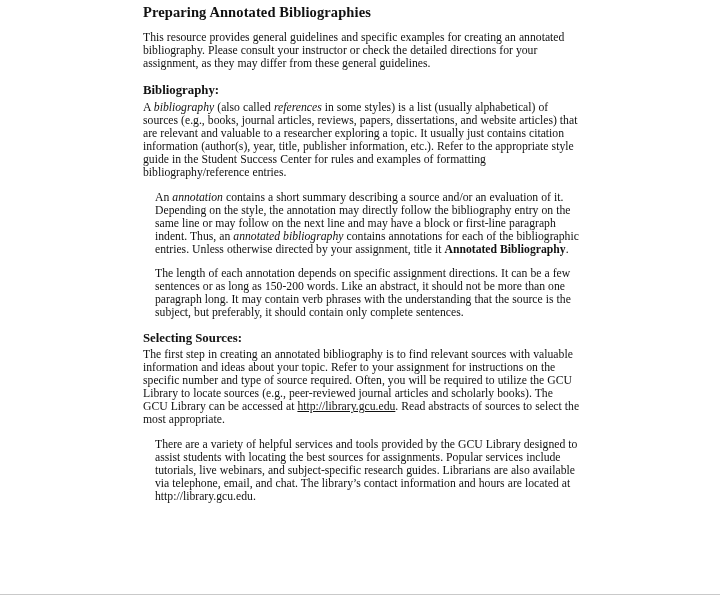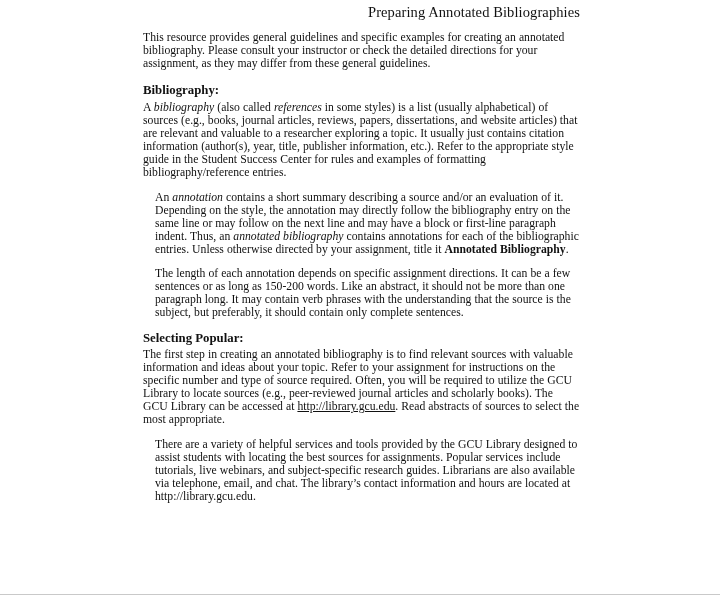--- a/index.html
+++ b/index.html
@@ -25,22 +25,22 @@
     box-sizing: border-box;
   }
   .content {
     position: absolute;
     left: 143px;
     top: 0px;
     width: 437px;
   }
   .doc-title {
     font-size: 14.5px;
-    font-weight: normal;
-    text-align: right;
+    font-weight: bold;
+    text-align: left;
     margin: 4px 0 10px 0;
     letter-spacing: 0.1px;
     line-height: 1.2;
   }
   .section-heading {
     font-size: 12.8px;
     font-weight: bold;
     margin: 0 0 1px 0;
     line-height: 1.35;
   }
@@ -92,21 +92,21 @@
     <div id="sections-root">
         <div class="sec-block">
           <div class="section-heading">Bibliography:</div>
           <p class="body-text"><span>A </span><em class="ital">bibliography</em><span> (also called </span><em class="ital">references</em><span> in some styles) is a list (usually alphabetical) of sources (e.g., books, journal articles, reviews, papers, dissertations, and website articles) that are relevant and valuable to a researcher exploring a topic. It usually just contains citation information (author(s), year, title, publisher information, etc.). Refer to the appropriate style guide in the Student Success Center for rules and examples of formatting bibliography/reference entries.</span></p>
           <p class="body-text"><span>An </span><em class="ital">annotation</em><span> contains a short summary describing a source and/or an evaluation of it. Depending on the style, the annotation may directly follow the bibliography entry on the same line or may follow on the next line and may have a block or first-line paragraph indent. Thus, an </span><em class="ital">annotated bibliography</em><span> contains annotations for each of the bibliographic entries. Unless otherwise directed by your assignment, title it </span><strong class="bold">Annotated Bibliography</strong><span>.</span></p>
         </div>
         <div class="sec-block">
           <p class="body-text"><span>The length of each annotation depends on specific assignment directions. It can be a few sentences or as long as 150-200 words. Like an abstract, it should not be more than one paragraph long. It may contain verb phrases with the understanding that the source is the subject, but preferably, it should contain only complete sentences.</span></p>
         </div>
         <div class="sec-block">
-          <div class="section-heading">Selecting Popular:</div>
+          <div class="section-heading">Selecting Sources:</div>
           <p class="body-text"><span>The first step in creating an annotated bibliography is to find relevant sources with valuable information and ideas about your topic. Refer to your assignment for instructions on the specific number and type of source required. Often, you will be required to utilize the GCU Library to locate sources (e.g., peer-reviewed journal articles and scholarly books). The GCU Library can be accessed at </span><a class="doc-link" href="#">http://library.gcu.edu</a><span>. Read abstracts of sources to select the most appropriate.</span></p>
           <p class="body-text"><span>There are a variety of helpful services and tools provided by the GCU Library designed to assist students with locating the best sources for assignments. Popular services include tutorials, live webinars, and subject-specific research guides. Librarians are also available via telephone, email, and chat. The library’s contact information and hours are located at http://library.gcu.edu.</span></p>
         </div>
       </div>
 
   </div>
 
   <div class="bottom-rule"></div>
 </div>
 

